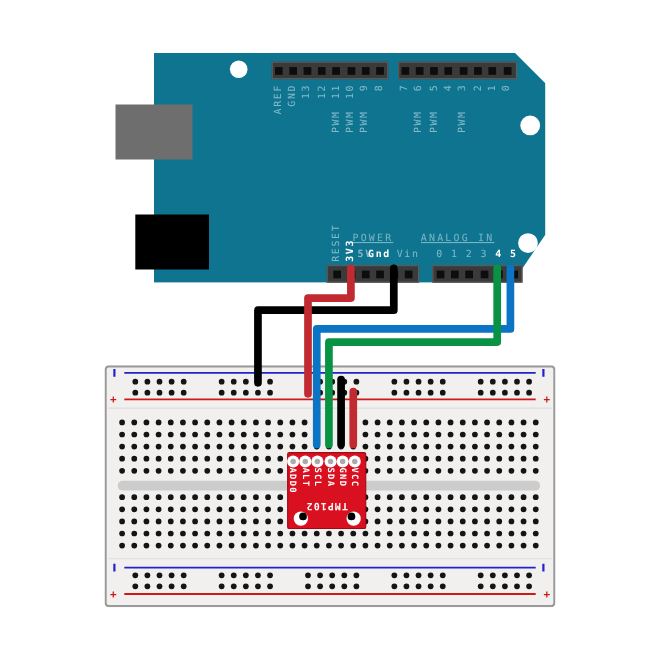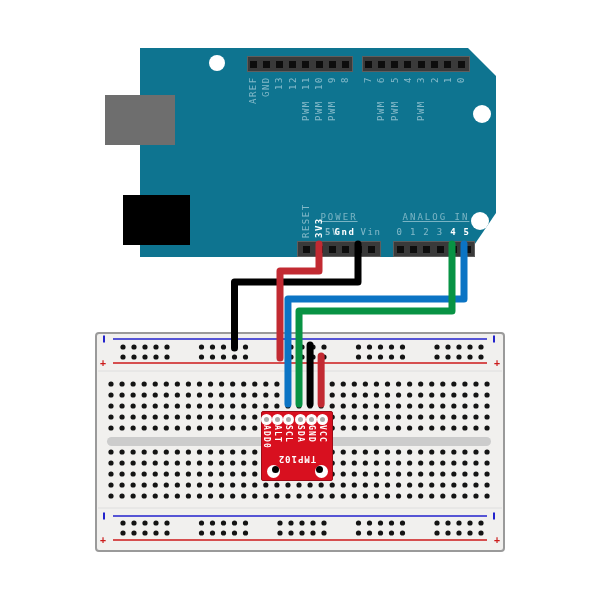--- a/index.html
+++ b/index.html
@@ -514,21 +514,21 @@
   <div class="abs mhole" style="left:209px;top:55px;width:16px;height:16px;"></div>
   <div class="abs mhole" style="left:473px;top:105px;width:18px;height:18px;"></div>
   <div class="abs mhole" style="left:471px;top:212px;width:18px;height:18px;"></div>
 
   <div class="abs strip" style="left:247px;top:56px;width:106px;height:16px;"></div>
   <div class="abs strip" style="left:362px;top:56px;width:108px;height:16px;"></div>
   <div class="abs strip" style="left:297px;top:241px;width:84px;height:16px;"></div>
   <div class="abs strip" style="left:393px;top:241px;width:82px;height:16px;"></div>
 
   <div class="abs heading" style="left:339px;top:212px;">POWER</div>
-  <div class="abs heading" style="left:436px;top:212px;">ANALOG IN</div>
+  <div class="abs heading" style="left:416px;top:212px;">ANALOG IN</div>
 
   <div id="pins-layer" class="abs" style="left:0;top:0;">
       <div class="pinhole" style="position: absolute; left: 249.5px; top: 60.5px;"></div>
       <div class="lbl vlabel" style="position: absolute; left: 248px; top: 103.68px;">AREF</div>
       <div class="pinhole" style="position: absolute; left: 262.7px; top: 60.5px;"></div>
       <div class="lbl vlabel" style="position: absolute; left: 261.2px; top: 96.76px;">GND</div>
       <div class="pinhole" style="position: absolute; left: 275.9px; top: 60.5px;"></div>
       <div class="lbl vlabel" style="position: absolute; left: 274.4px; top: 89.84px;">13</div>
       <div class="pinhole" style="position: absolute; left: 289.1px; top: 60.5px;"></div>
       <div class="lbl vlabel" style="position: absolute; left: 287.6px; top: 89.84px;">12</div>

